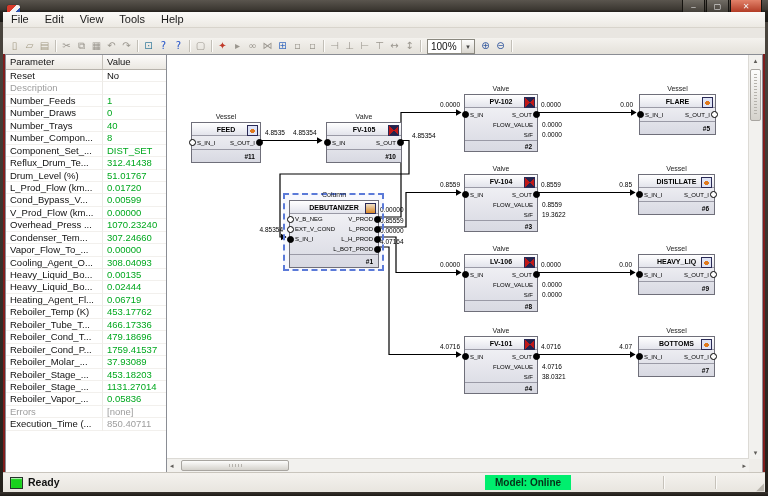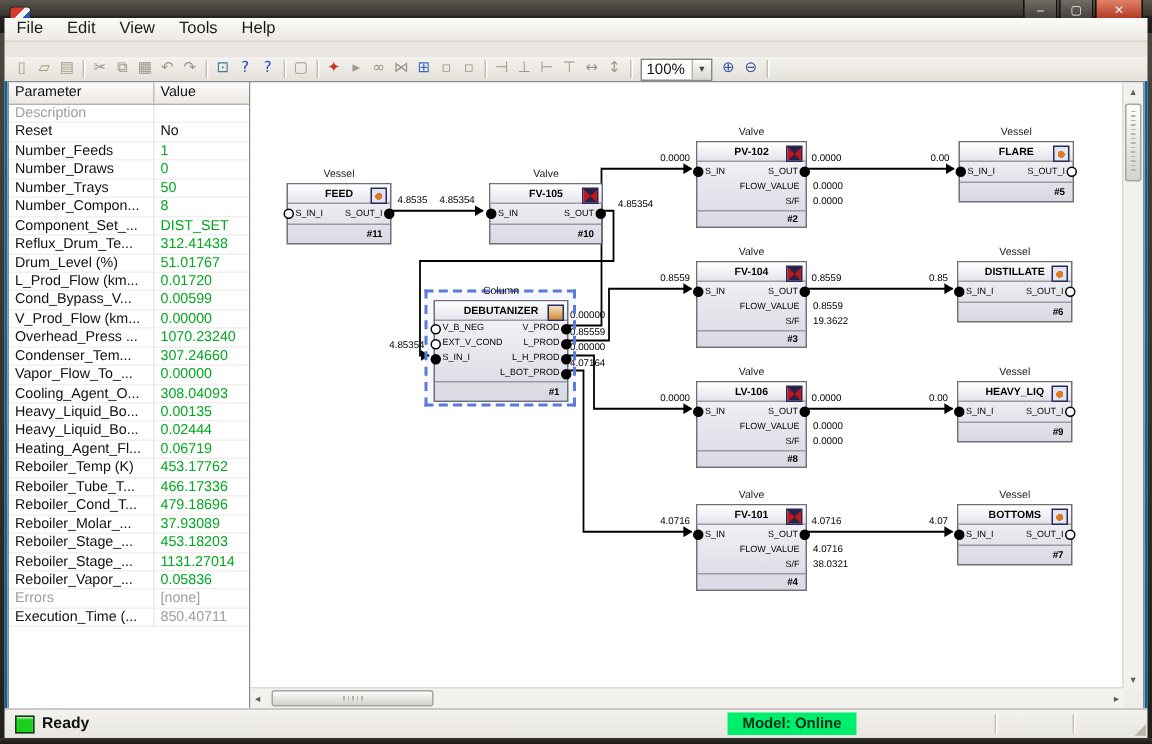--- a/index.html
+++ b/index.html
@@ -30,21 +30,21 @@
     display:flex;align-items:center;padding-left:4px;}
   .tbtn{width:15px;height:14px;text-align:center;line-height:14px;font-size:10px;
     font-family:"DejaVu Sans",sans-serif;}
   .tsep{width:1px;height:12px;background:#c2bfb7;margin:0 3px;box-shadow:1px 0 0 #fdfcfa;}
   .combo{height:13px;background:#fff;border:1px solid #8a887f;display:flex;align-items:center;
     font-size:10px;margin:0 3px;position:relative;}
   .combo .ctext{flex:1;padding-left:3px;white-space:nowrap;overflow:hidden;color:#111;}
   .combo .carrow{width:12px;height:100%;border-left:1px solid #b9b6ae;
     background:linear-gradient(#fdfdfc,#d9d6cf);font-size:7px;line-height:13px;text-align:center;color:#444;}
   
-  .workspace{position:absolute;left:3px;right:3px;top:54px;bottom:23px;background:#0369a1;}
+  .workspace{position:absolute;left:3px;right:3px;top:54px;bottom:23px;background:#7f1d1d;}
   .param-panel{position:absolute;left:2px;top:0;width:160px;bottom:0;background:#fff;
     border:1px solid #8a8d94;font-size:9.5px;color:#111;}
   .phead{display:flex;height:14px;line-height:14px;
     background:linear-gradient(#fcfbfa,#ebe8e2);border-bottom:1px solid #b7b3ac;}
   .phead .c1{width:92px;padding-left:4px;border-right:1px solid #c4c0b9;}
   .phead .c2{flex:1;padding-left:4px;}
   .prow-t{display:flex;height:12.45px;line-height:12.45px;}
   .prow-t .c1{width:92px;padding-left:4px;border-right:1px solid #eceae6;border-bottom:1px solid #f2f0ed;
     white-space:nowrap;overflow:hidden;}
   .prow-t .c2{flex:1;padding-left:4px;border-bottom:1px solid #f2f0ed;white-space:nowrap;overflow:hidden;}
@@ -159,38 +159,38 @@
 
   <div class="workspace">
 
     <div class="param-panel">
       <div class="phead">
         <span class="c1">Parameter</span>
         <span class="c2">Value</span>
       </div>
       <div id="param-rows">
           <div class="prow-t">
+            <span class="c1">Reset</span>
+            <span class="c2">No</span>
+          </div>
+          <div class="prow-t">
             <span class="c1 n-gray">Description</span>
             <span class="c2 v-gray"></span>
           </div>
           <div class="prow-t">
-            <span class="c1">Reset</span>
-            <span class="c2">No</span>
-          </div>
-          <div class="prow-t">
             <span class="c1">Number_Feeds</span>
             <span class="c2 v-green">1</span>
           </div>
           <div class="prow-t">
             <span class="c1">Number_Draws</span>
             <span class="c2 v-green">0</span>
           </div>
           <div class="prow-t">
             <span class="c1">Number_Trays</span>
-            <span class="c2 v-green">50</span>
+            <span class="c2 v-green">40</span>
           </div>
           <div class="prow-t">
             <span class="c1">Number_Compon...</span>
             <span class="c2 v-green">8</span>
           </div>
           <div class="prow-t">
             <span class="c1">Component_Set_...</span>
             <span class="c2 v-green">DIST_SET</span>
           </div>
           <div class="prow-t">
@@ -245,20 +245,24 @@
             <span class="c1">Reboiler_Temp (K)</span>
             <span class="c2 v-green">453.17762</span>
           </div>
           <div class="prow-t">
             <span class="c1">Reboiler_Tube_T...</span>
             <span class="c2 v-green">466.17336</span>
           </div>
           <div class="prow-t">
             <span class="c1">Reboiler_Cond_T...</span>
             <span class="c2 v-green">479.18696</span>
+          </div>
+          <div class="prow-t">
+            <span class="c1">Reboiler_Cond_P...</span>
+            <span class="c2 v-green">1759.41537</span>
           </div>
           <div class="prow-t">
             <span class="c1">Reboiler_Molar_...</span>
             <span class="c2 v-green">37.93089</span>
           </div>
           <div class="prow-t">
             <span class="c1">Reboiler_Stage_...</span>
             <span class="c2 v-green">453.18203</span>
           </div>
           <div class="prow-t">

